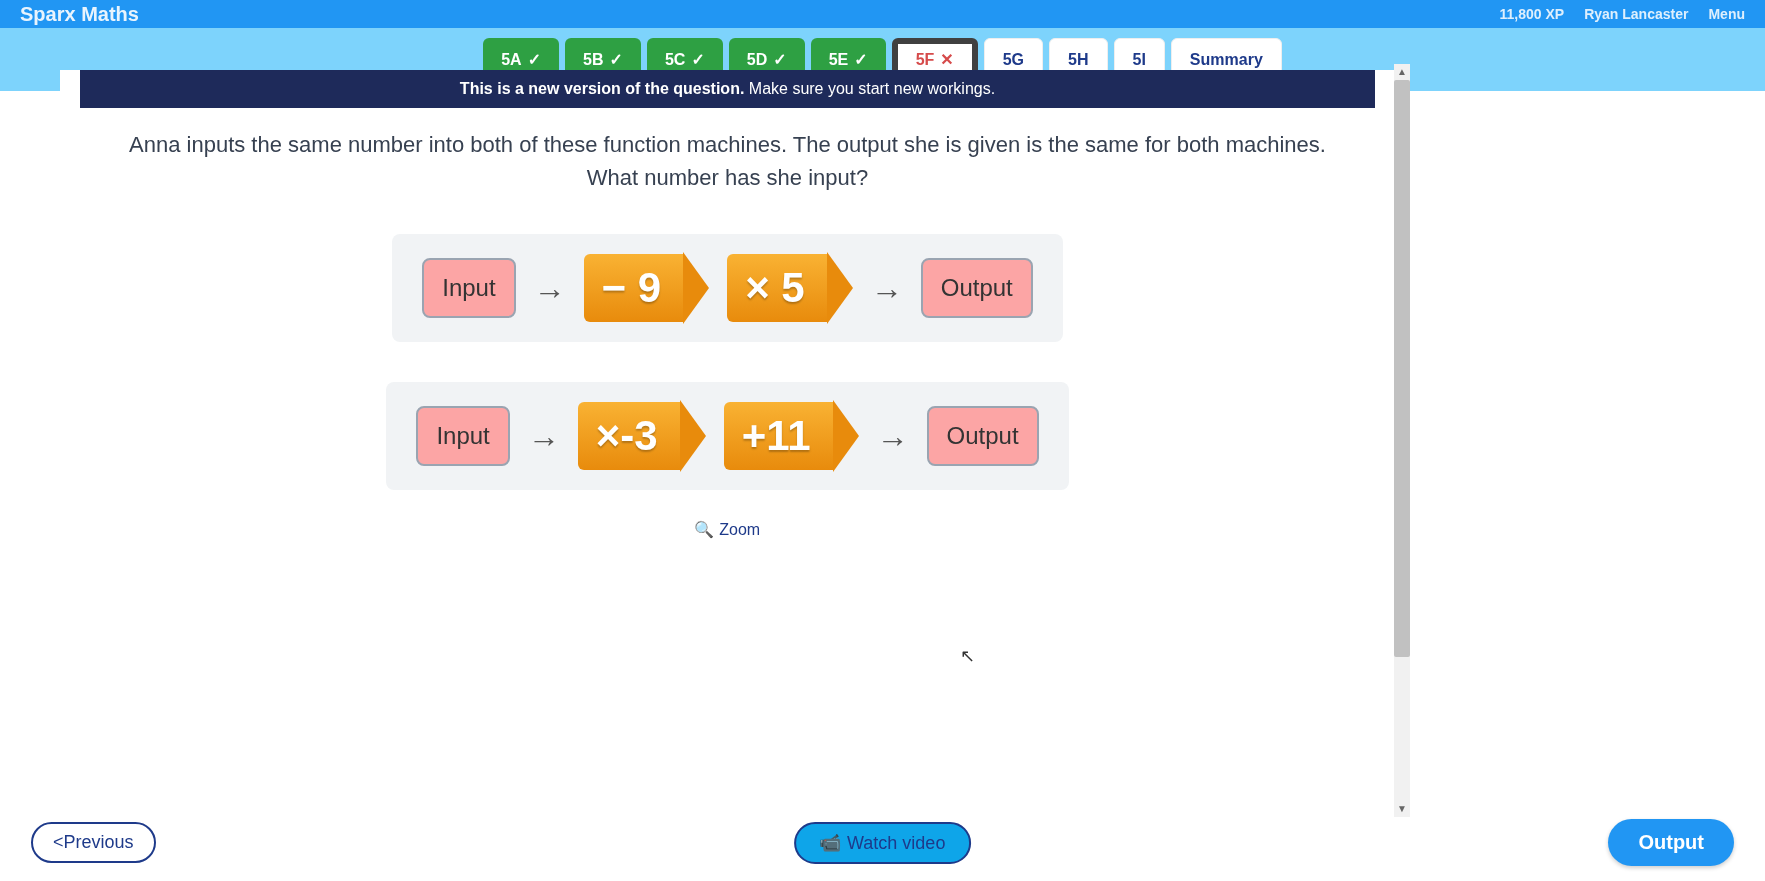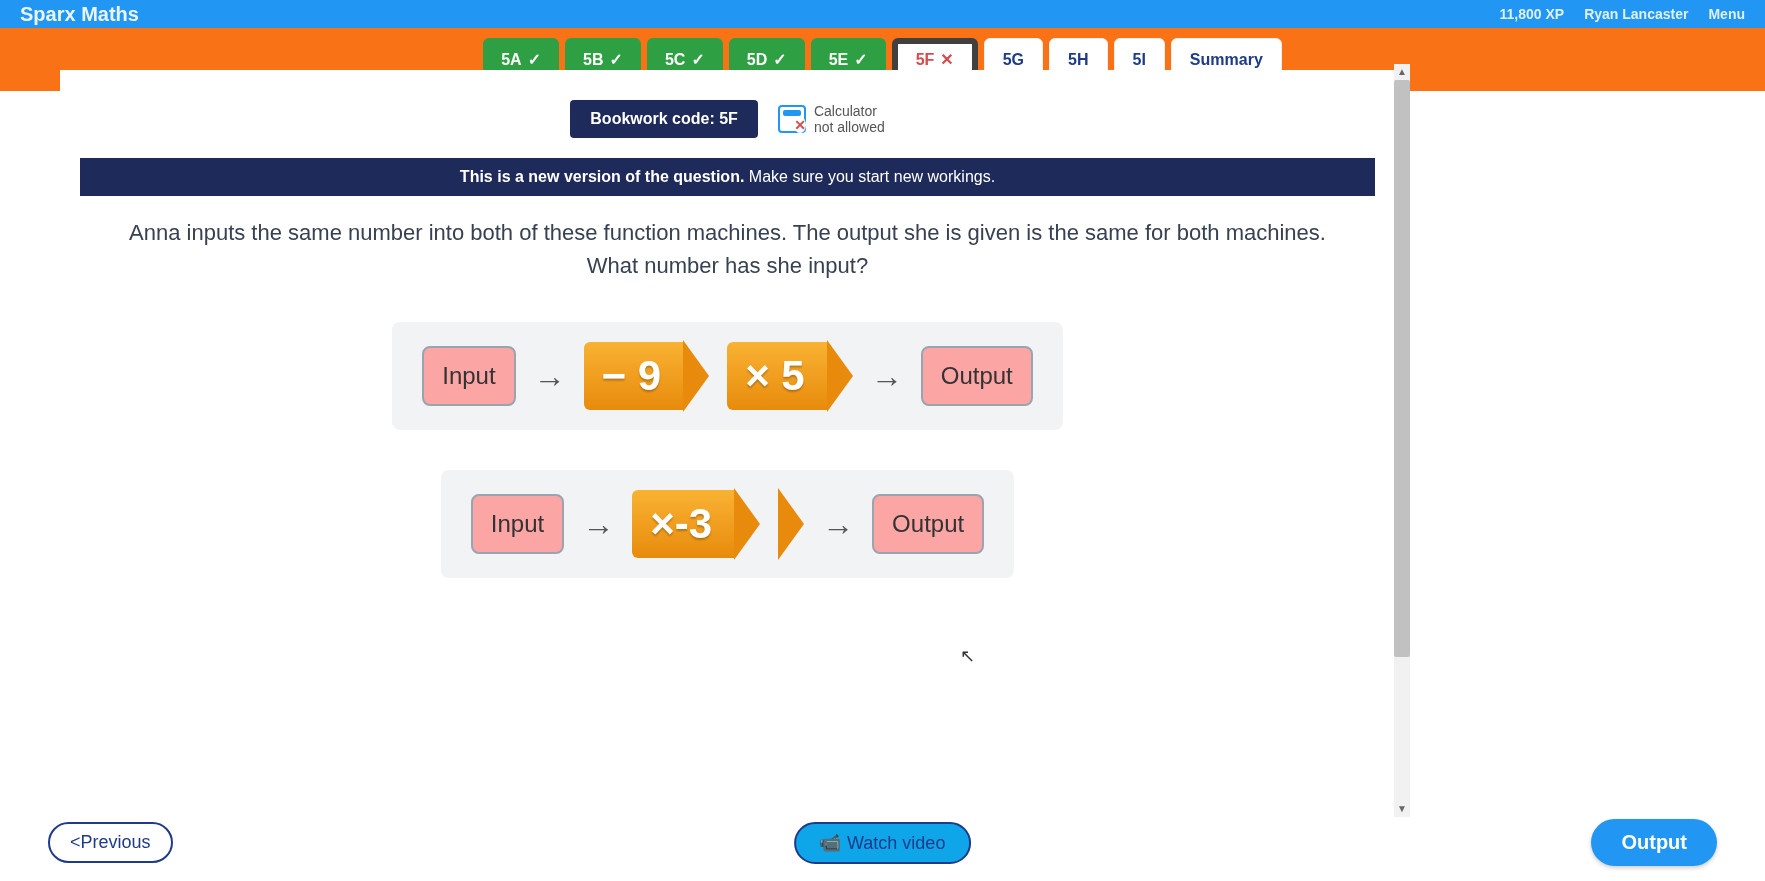--- a/index.html
+++ b/index.html
@@ -3,21 +3,21 @@
 <meta charset="utf-8">
 <style>
 * { margin:0; padding:0; box-sizing:border-box; font-family: Arial, sans-serif; }
 body { background:#1a1a2e; width:1765px; height:881px; overflow:hidden; }
 .app { background:#fff; width:100%; height:100%; position:relative; }
 
 .topbar { background:#2196f3; color:#fff; height:28px; display:flex; align-items:center; padding:0 20px; justify-content:space-between; }
 .brand { font-weight:bold; font-size:20px; opacity:.9; }
 .top-right { display:flex; gap:20px; font-size:14px; font-weight:bold; opacity:.85; }
 
-.tabs { display:flex; gap:6px; justify-content:center; padding:10px 0; background:#f97316;text-align:center; }
+.tabs { display:flex; gap:6px; justify-content:center; padding:10px 0; background:#7dd3fc;text-align:center; }
 .tab { padding:6px 18px; border-radius:6px; font-weight:bold; font-size:16px; display:flex; align-items:center; gap:6px; cursor:pointer; }
 .tab.done { background:#2ea043; color:#fff; }
 .tab.fail { background:#fff; color:#d64b4b; border:6px solid #404040; }
 .tab.plain { background:#fff; color:#1e3a8a; border:1px solid #eee; }
 .tab.summary { color:#1e3a8a; }
 .check::after { content:"✓"; }
 .cross::after { content:"✕"; }
 
 .content { position:absolute; top:70px; left:60px; right:370px; bottom:0; background:#fff; padding:0 20px; }
 
@@ -38,21 +38,21 @@
 .iobox { background:#fca5a5; border:2px solid #9aa4b1; border-radius:8px; padding:14px 18px; font-size:24px; color:#333; }
 .arrow { font-size:32px; color:#555; }
 
 .op { position:relative; display:flex; align-items:center; }
 .op-body { background:linear-gradient(#f9b233,#e88b0c); color:#fff; font-size:42px; font-weight:bold; padding:10px 22px 10px 18px; border-radius:6px 0 0 6px; text-shadow:0 2px 2px rgba(0,0,0,.25); display:flex; align-items:center; gap:4px; }
 .op-tip { width:0; height:0; border-top:36px solid transparent; border-bottom:36px solid transparent; border-left:26px solid #e88b0c; }
 
 .zoom { text-align:center; color:#1e3a8a; font-size:16px; margin-top:30px; cursor:pointer; }
 .zoom::before { content:"🔍 "; }
 
-.bottom-bar { position:absolute; bottom:15px; left:0; right:0; display:flex; justify-content:space-between; align-items:center; padding:0 48px; }
+.bottom-bar { position:absolute; bottom:15px; left:0; right:0; display:flex; justify-content:space-between; align-items:center; padding:0 31px; }
 .prev-btn { border:2px solid #1e3a8a; color:#1e3a8a; background:#fff; border-radius:24px; padding:8px 20px; font-size:18px; font-weight:500; cursor:pointer; }
 .watch-btn { border:2px solid #1e3a8a; color:#1e3a8a; background:#0ea5e9; border-radius:24px; padding:8px 24px; font-size:18px; cursor:pointer; position:absolute; left:50%; transform:translateX(-50%); }
 .watch-btn::before { content:"📹 "; }
 .answer-btn { background:#2196f3; color:#fff; border:none; border-radius:24px; padding:12px 30px; font-size:20px; font-weight:bold; cursor:pointer; box-shadow:0 2px 4px rgba(0,0,0,.2); }
 
 .scroll-track { position:absolute; right:355px; top:80px; bottom:80px; width:16px; background:#f1f1f1; }
 .scroll-thumb { position:absolute; top:0; width:100%; height:80%; background:#c1c1c1; border-radius:2px; }
 .scroll-up, .scroll-down { position:absolute; width:16px; height:16px; background:#f1f1f1; color:#666; font-size:10px; text-align:center; line-height:16px; cursor:pointer; }
 .scroll-up { top:-16px; }
 .scroll-down { bottom:-16px; }
@@ -107,30 +107,20 @@
     <div class="tab plain">
         <span>5I</span>
       </div>
     <div class="tab plain summary">
         <span>Summary</span>
       </div>
   </div>
 
   <div class="content">
 
-    <div class="codebar">
-      <div class="codebox">Bookwork code: 5F</div>
-      <div class="calc">
-        <div class="calc-icon"></div>
-        <div>
-          <div>Calculator</div>
-          <div>not allowed</div>
-        </div>
-      </div>
-    </div>
 
     <div class="banner">
       <b>This is a new version of the question.</b><span> Make sure you start new workings.</span>
     </div>
 
     <div class="question">Anna inputs the same number into both of these function machines. The output she is given is the same for both machines. What number has she input?</div>
 
     <div class="machines">
 
       <div class="machine">
@@ -149,28 +139,30 @@
       </div>
 
       <div class="machine">
         <div class="iobox">Input</div>
         <div class="arrow">→</div>
         <div class="op">
             <div class="op-body">×-3</div>
             <div class="op-tip"></div>
           </div>
         <div class="op">
+            <div class="op-body">+11</div>
             <div class="op-tip"></div>
           </div>
         <div class="arrow">→</div>
         <div class="iobox">Output</div>
       </div>
 
     </div>
 
+    <div class="zoom">Zoom</div>
 
   </div>
 
   <div class="scroll-track">
     <div class="scroll-up">▲</div>
     <div class="scroll-thumb"></div>
     <div class="scroll-down">▼</div>
   </div>
 
   <div class="cursor-pointer">↖</div>

